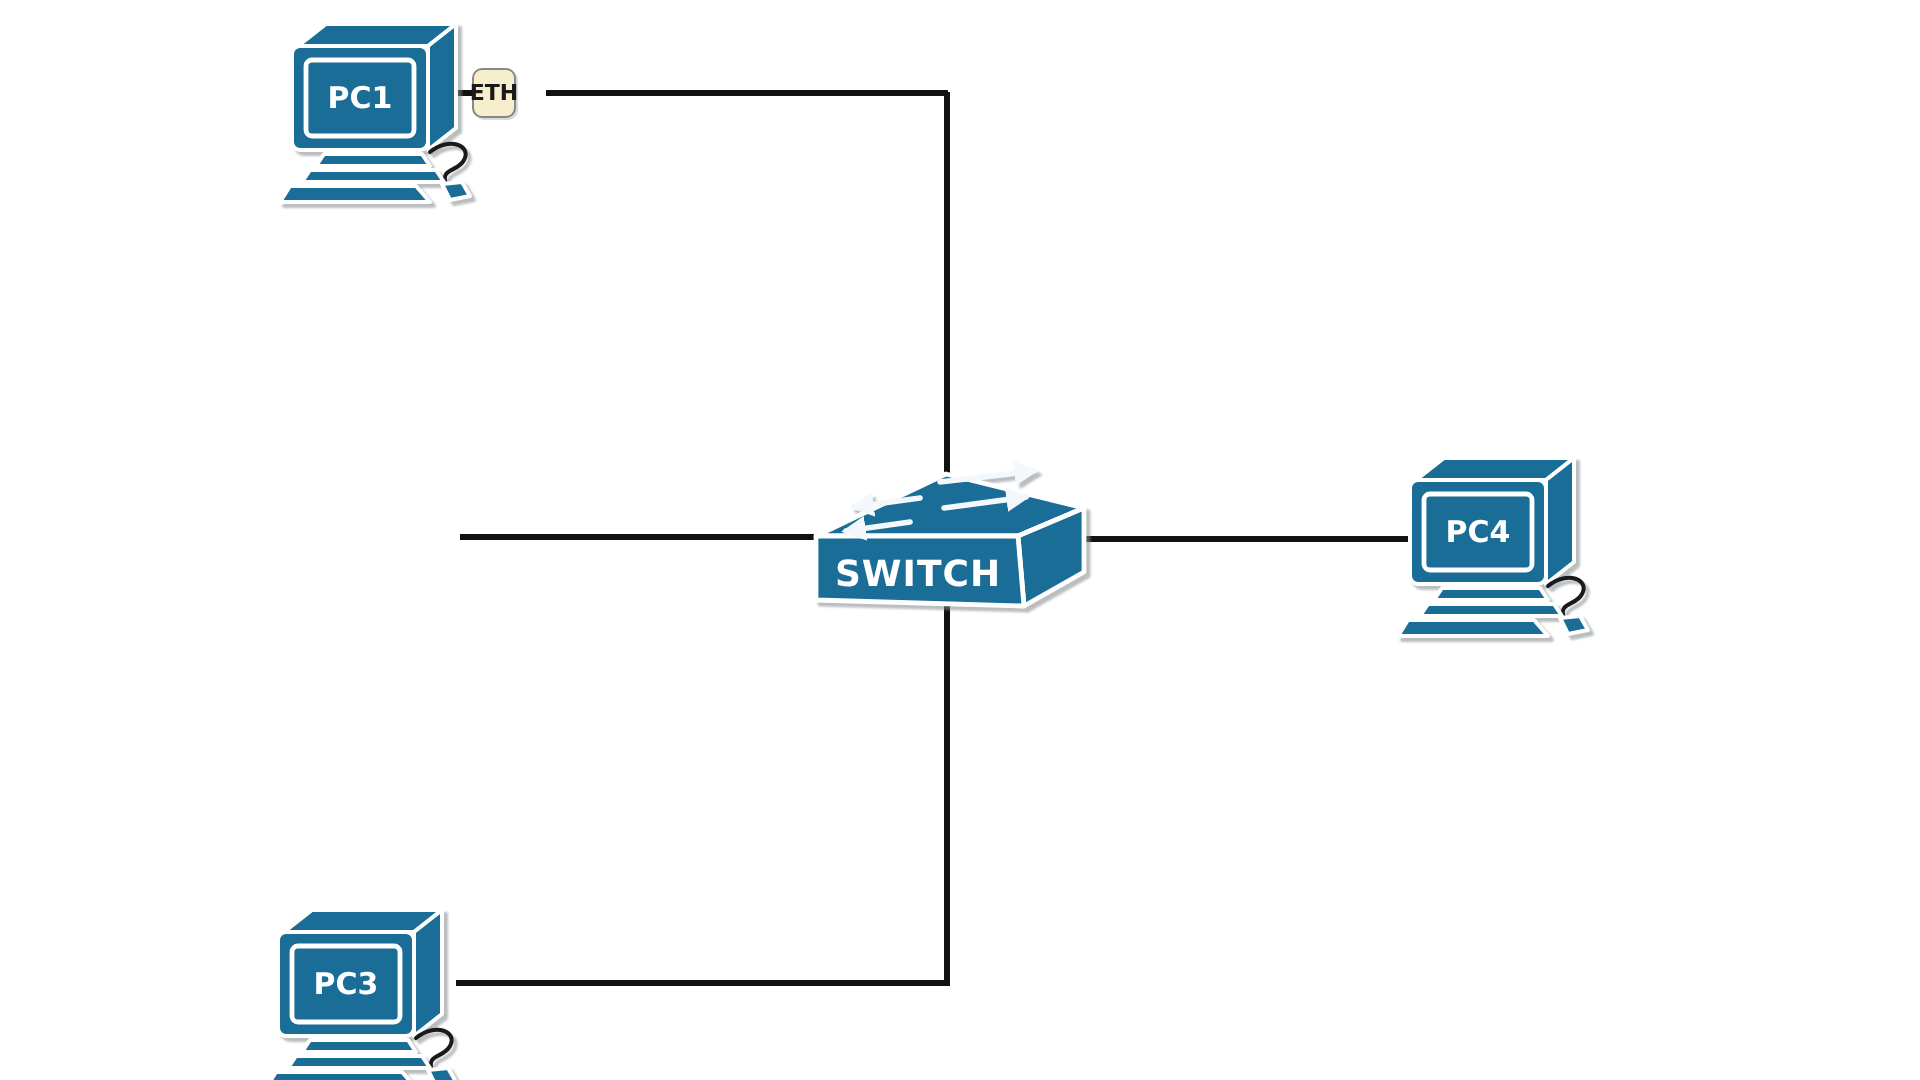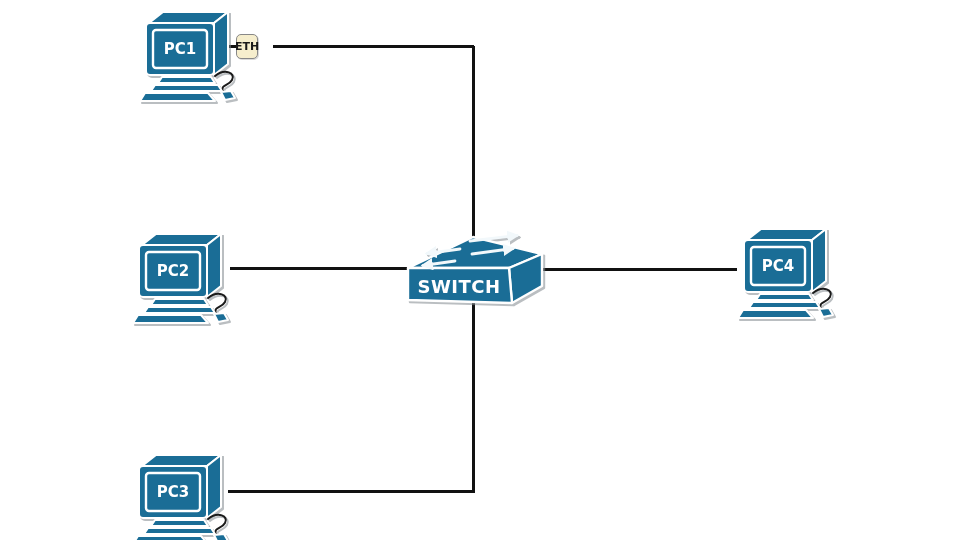--- a/index.html
+++ b/index.html
@@ -60,51 +60,37 @@
       <rect class="df-thin" x="14" y="23" width="54" height="38" rx="3" style="stroke-width:2.4"></rect>
       <path class="cable" d="M76,69 C86,61 97,66 93,73 C90,79 81,77 84,85"></path>
       <polygon class="df" points="23,70 72,70 76,76 19,76"></polygon>
       <polygon class="df" points="16,78 79,78 83,84 12,84"></polygon>
       <polygon class="df" points="6,86 69,86 76,94 1,94"></polygon>
       <polygon class="df" points="82,85 92,84 96,91 86,93"></polygon>
       <text class="node-label" x="41" y="47" font-size="15" text-anchor="middle">PC1</text>
     </svg>
   </div>
 
-  <div class="node" style="left:132px;top:229px;width:100px;height:96px;">
-    <svg width="100" height="96" viewBox="0 0 100 96">
-      <polygon class="df" points="10,16 24,5 89,5 75,16"></polygon>
-      <polygon class="df" points="75,16 89,5 89,57 75,68"></polygon>
-      <rect class="df" x="7" y="16" width="68" height="52" rx="4"></rect>
-      <rect class="df-thin" x="14" y="23" width="54" height="38" rx="3" style="stroke-width:2.4"></rect>
-      <path class="cable" d="M76,69 C86,61 97,66 93,73 C90,79 81,77 84,85"></path>
-      <polygon class="df" points="23,70 72,70 76,76 19,76"></polygon>
-      <polygon class="df" points="16,78 79,78 83,84 12,84"></polygon>
-      <polygon class="df" points="6,86 69,86 76,94 1,94"></polygon>
-      <polygon class="df" points="82,85 92,84 96,91 86,93"></polygon>
-      <text class="node-label" x="41" y="47" font-size="15" text-anchor="middle">PC2</text>
-    </svg>
-  </div>
 
   <div class="node" style="left:132px;top:450px;width:100px;height:96px;">
     <svg width="100" height="96" viewBox="0 0 100 96">
       <polygon class="df" points="10,16 24,5 89,5 75,16"></polygon>
       <polygon class="df" points="75,16 89,5 89,57 75,68"></polygon>
       <rect class="df" x="7" y="16" width="68" height="52" rx="4"></rect>
       <rect class="df-thin" x="14" y="23" width="54" height="38" rx="3" style="stroke-width:2.4"></rect>
       <path class="cable" d="M76,69 C86,61 97,66 93,73 C90,79 81,77 84,85"></path>
       <polygon class="df" points="23,70 72,70 76,76 19,76"></polygon>
       <polygon class="df" points="16,78 79,78 83,84 12,84"></polygon>
       <polygon class="df" points="6,86 69,86 76,94 1,94"></polygon>
       <polygon class="df" points="82,85 92,84 96,91 86,93"></polygon>
       <text class="node-label" x="41" y="47" font-size="15" text-anchor="middle">PC3</text>
     </svg>
   </div>
 
-  <div class="node" style="left:737px;top:224px;width:100px;height:96px;">
+  <div class="node" style="left:698px;top:224px;width:100px;height:96px;">
     <svg width="100" height="96" viewBox="0 0 100 96">
       <polygon class="df" points="10,16 24,5 89,5 75,16"></polygon>
       <polygon class="df" points="75,16 89,5 89,57 75,68"></polygon>
       <rect class="df" x="7" y="16" width="68" height="52" rx="4"></rect>
       <rect class="df-thin" x="14" y="23" width="54" height="38" rx="3" style="stroke-width:2.4"></rect>
       <path class="cable" d="M76,69 C86,61 97,66 93,73 C90,79 81,77 84,85"></path>
       <polygon class="df" points="23,70 72,70 76,76 19,76"></polygon>
       <polygon class="df" points="16,78 79,78 83,84 12,84"></polygon>
       <polygon class="df" points="6,86 69,86 76,94 1,94"></polygon>
       <polygon class="df" points="82,85 92,84 96,91 86,93"></polygon>

